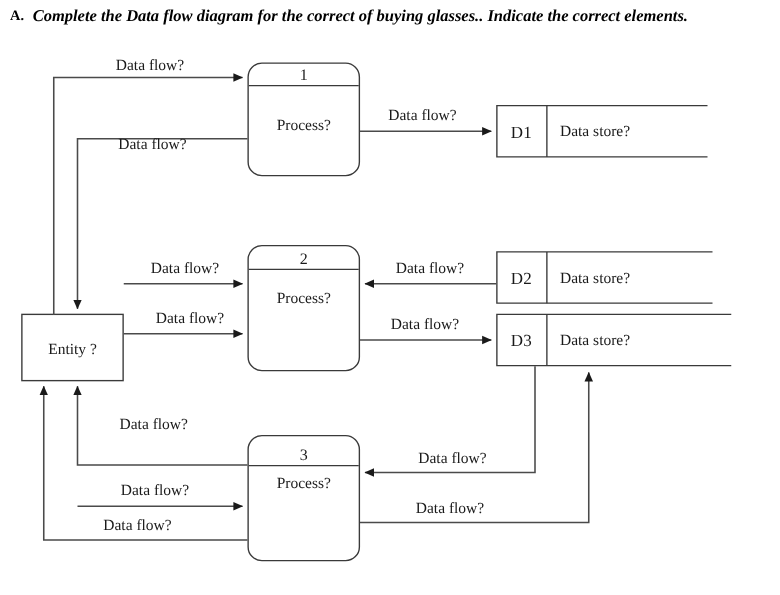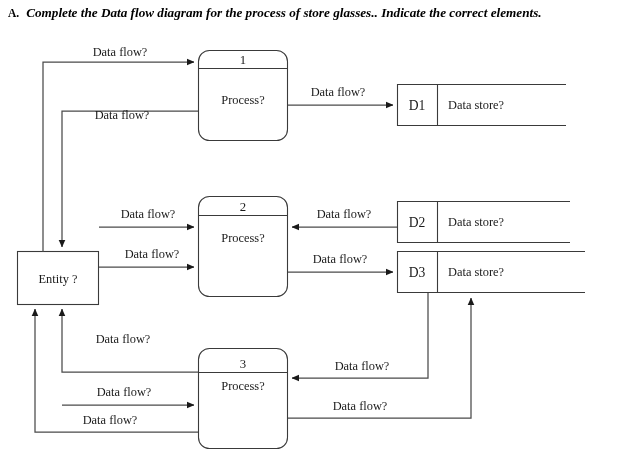--- a/index.html
+++ b/index.html
@@ -99,21 +99,21 @@
     text-anchor: middle;
   }
 </style>
 </head>
 <body>
 
 <div id="page">
 
   <div class="question">
     <span class="question-letter">A.</span>
-    <span class="question-text">Complete the Data flow diagram for the process of store glasses..  Indicate the correct elements.</span>
+    <span class="question-text">Complete the Data flow diagram for the correct of buying glasses..  Indicate the correct elements.</span>
   </div>
 
   <div id="diagram-wrap">
     <svg id="dfd" width="624" height="436" viewBox="0 0 624 436" xmlns="http://www.w3.org/2000/svg">
 
       <defs>
         <marker id="arrow-r" viewBox="0 0 10 10" refX="9.4" refY="5" markerWidth="6.2" markerHeight="6.2" orient="auto-start-reverse">
           <path d="M 0 0.6 L 10 5 L 0 9.4 z" fill="#1a1a1a"></path>
         </marker>
       </defs>

